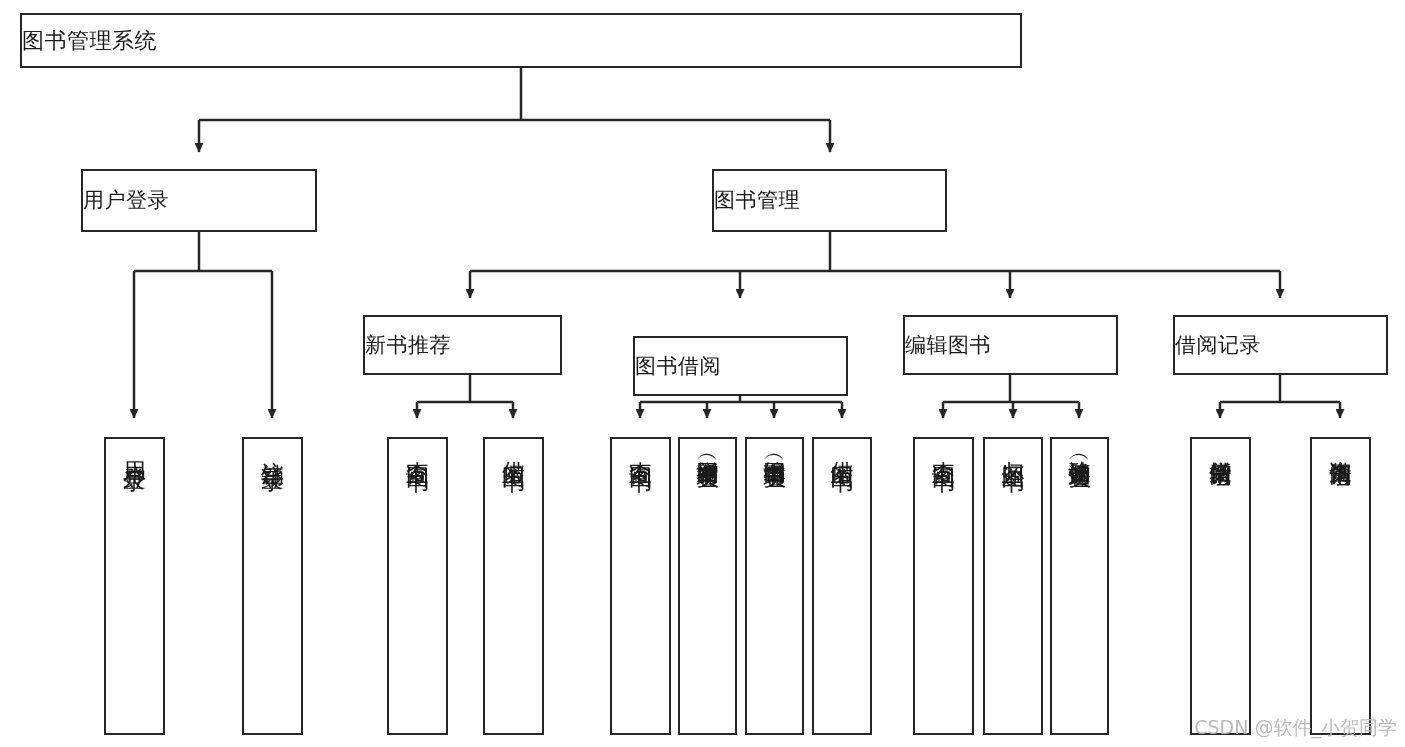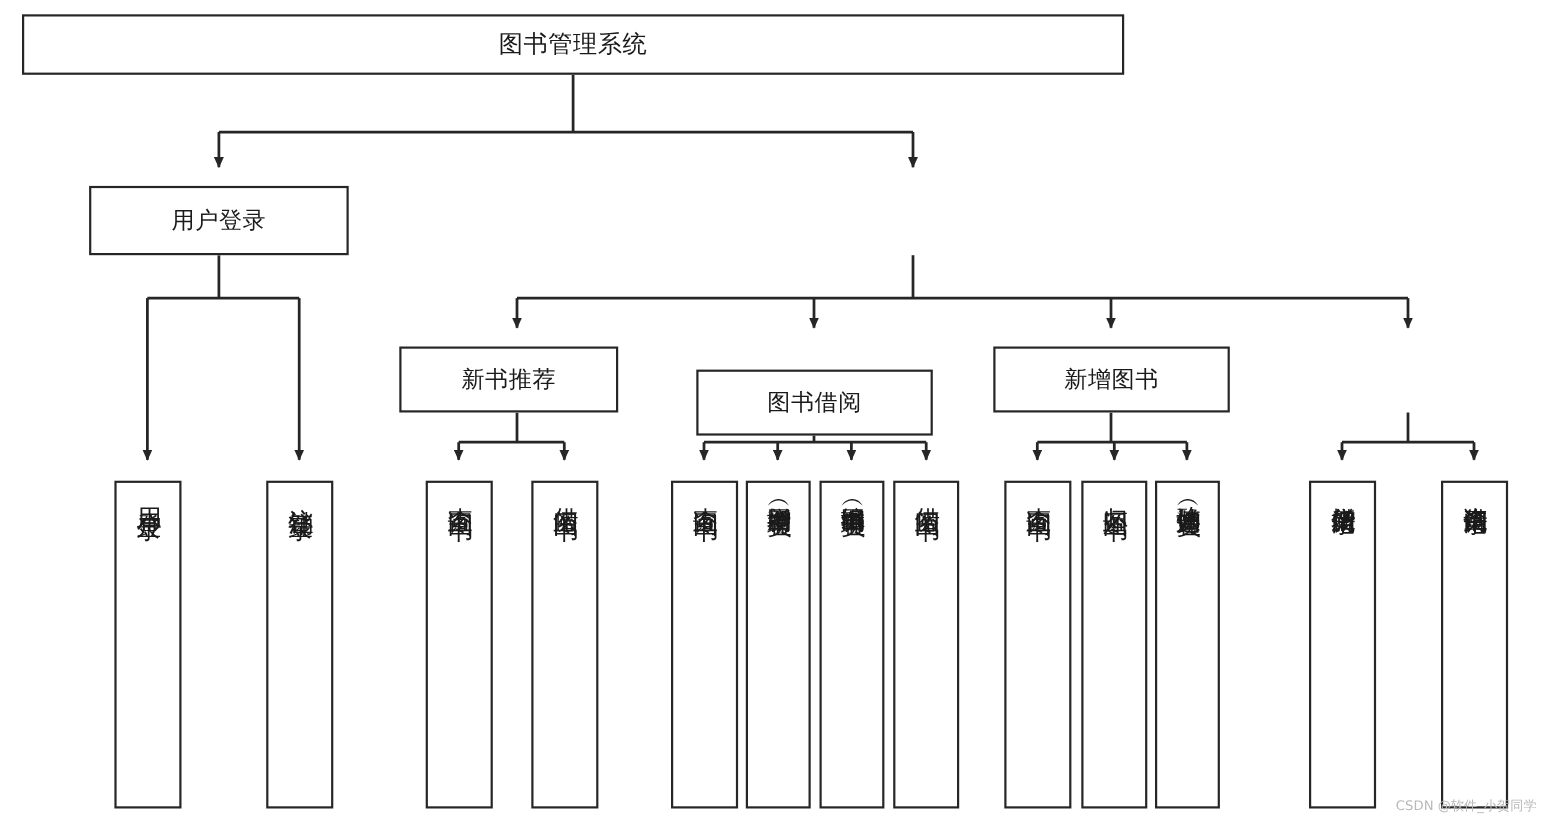--- a/index.html
+++ b/index.html
@@ -27,21 +27,21 @@
     height: 747px;
     pointer-events: none;
   }
   .node {
     position: absolute;
     box-sizing: border-box;
     background: #ffffff;
     border: 2.5px solid #262626;
     display: flex;
     align-items: center;
-    justify-content: center;
+    justify-content: flex-start;
     color: #1a1a1a;
   }
   .node-label {
     display: block;
     text-align: center;
     line-height: 1.18;
     letter-spacing: 0.5px;
     white-space: nowrap;
   }
   .node.horizontal .node-label {
@@ -64,21 +64,21 @@
     white-space: nowrap;
   }
   .node.vertical.tall-text .node-label {
     font-size: 22px;
     letter-spacing: 1px;
   }
   .watermark {
     position: absolute;
     right: 8px;
     bottom: 6px;
-    font-size: 12px;
+    font-size: 19px;
     color: #b9b9b9;
     font-family: "DejaVu Sans", "Liberation Sans", sans-serif;
     white-space: nowrap;
     user-select: none;
   }
 </style>
 </head>
 <body>
 
 <div id="diagram-root">
@@ -133,29 +133,35 @@
     </g>
   </svg>
 
   <div class="node root horizontal" style="left:20px; top:13px; width:1002px; height:55px;">
     <span class="node-label">图书管理系统</span>
   </div>
 
   <div class="node horizontal" style="left:81px; top:169px; width:236px; height:63px;">
     <span class="node-label">用户登录</span>
   </div>
+  <div class="node horizontal" style="left:712px; top:169px; width:235px; height:63px;">
+    <span class="node-label">图书管理</span>
+  </div>
 
   <div class="node horizontal" style="left:363px; top:315px; width:199px; height:60px;">
     <span class="node-label">新书推荐</span>
   </div>
   <div class="node horizontal" style="left:633px; top:315px; width:215px; height:60px;margin-top:21px;">
     <span class="node-label">图书借阅</span>
   </div>
   <div class="node horizontal" style="left:903px; top:315px; width:215px; height:60px;">
-    <span class="node-label">新增图书</span>
+    <span class="node-label">编辑图书</span>
+  </div>
+  <div class="node horizontal" style="left:1173px; top:315px; width:215px; height:60px;">
+    <span class="node-label">借阅记录</span>
   </div>
 
   <div class="node vertical" style="left:104px; top:437px; width:61px; height:298px;">
     <span class="node-label">用户登录</span>
   </div>
   <div class="node vertical" style="left:242px; top:437px; width:61px; height:298px;">
     <span class="node-label">注销登录</span>
   </div>
 
   <div class="node vertical" style="left:387px; top:437px; width:61px; height:298px;">

